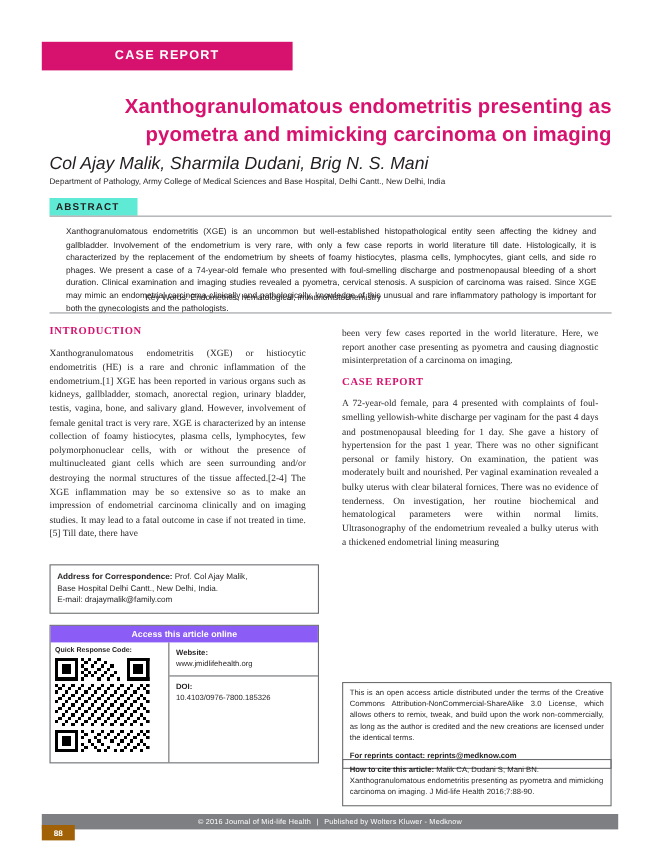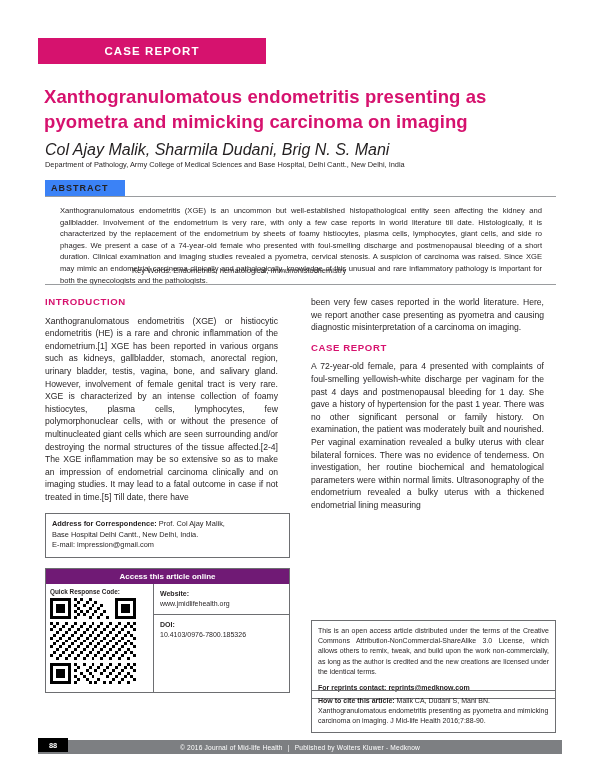--- a/index.html
+++ b/index.html
@@ -45,20 +45,21 @@
   
   .title {
     position: absolute;
     left: 44px; top: 84px;
     width: 512px;
     color: #d6126e;
     font-size: 18.5px;
     font-weight: bold;
     line-height: 25px;
     letter-spacing: 0.1px;
+    text-align: right;
   }
   .authors {
     position: absolute;
     left: 45px; top: 141px;
     width: 512px;
     font-size: 16px;
     font-style: italic;
     color: #231f20;
   }
   .affil {
@@ -67,21 +68,21 @@
     width: 512px;
     font-size: 7.4px;
     color: #231f20;
   }
 
   
   .abstract-head {
     position: absolute;
     left: 45px; top: 180px;
     width: 80px; height: 16px;
-    background: #3b82f6;
+    background: #5eead4;
     color: #231f20;
     font-size: 9px;
     font-weight: bold;
     letter-spacing: 1px;
     display: flex;
     align-items: center;
     padding-left: 6px;
   }
   .rule-under-abs {
     position: absolute;
@@ -116,20 +117,21 @@
 
   
   .col {
     position: absolute;
     top: 296px;
     width: 245px;
     font-size: 8.6px;
     line-height: 12.6px;
     text-align: justify;
     color: #231f20;
+    font-family: Liberation Serif, serif;
   }
   .col-left { left: 45px; }
   .col-right { left: 311px; }
 
   .sec-head {
     color: #d6126e;
     font-size: 9.6px;
     font-weight: bold;
     letter-spacing: 0.6px;
     margin: 0 0 6px 0;
@@ -157,21 +159,21 @@
   .corr-box b { font-weight: bold; margin-top: 40px; }
 
   
   .access-wrap {
     position: absolute;
     left: 45px; top: 568px;
     width: 245px;
     border: 1px solid #6d6e71;
   }
   .access-head {
-    background: #701a75;
+    background: #8b5cf6;
     color: #ffffff;
     font-size: 8px;
     font-weight: bold;
     text-align: center;
     padding: 3px 0;
   }
   .access-inner {
     display: flex;
   }
   .qr-side {
@@ -236,23 +238,23 @@
     background: #7d7f82;
     color: #ffffff;
     font-size: 6.6px;
     display: flex;
     align-items: center;
     justify-content: center;
     letter-spacing: 0.2px;
   }
   .page-num {
     position: absolute;
-    left: 38px; bottom: 24px;
+    left: 38px; bottom: 12px;
     width: 30px; height: 14px;
-    background: #000000;
+    background: #a16207;
     color: #ffffff;
     font-size: 7.4px;
     font-weight: bold;
     display: flex;
     align-items: center;
     justify-content: center;
   }
   .footer-sep { padding: 0 5px; }
 </style>
 </head>
@@ -286,21 +288,21 @@
 <div class="col col-right">
   <p>been very few cases reported in the world literature. Here, we report another case presenting as pyometra and causing diagnostic misinterpretation of a carcinoma on imaging.</p>
   <div class="sec-head">CASE REPORT</div>
   <p>A 72-year-old female, para 4 presented with complaints of foul-smelling yellowish-white discharge per vaginam for the past 4 days and postmenopausal bleeding for 1 day. She gave a history of hypertension for the past 1 year. There was no other significant personal or family history. On examination, the patient was moderately built and nourished. Per vaginal examination revealed a bulky uterus with clear bilateral fornices. There was no evidence of tenderness. On investigation, her routine biochemical and hematological parameters were within normal limits. Ultrasonography of the endometrium revealed a bulky uterus with a thickened endometrial lining measuring</p>
 </div>
 
 <div class="corr-box">
   <b>Address for Correspondence:</b>
   <span>Prof. Col Ajay Malik,</span><br>
   <span>Base Hospital Delhi Cantt., New Delhi, India.</span><br>
-  <span>E-mail: impression@gmail.com</span>
+  <span>E-mail: drajaymalik@family.com</span>
 </div>
 
 <div class="access-wrap">
   <div class="access-head">Access this article online</div>
   <div class="access-inner">
     <div class="qr-side">
       <div class="qr-label">Quick Response Code:</div>
       <svg class="qr-code" viewBox="0 0 29 29" shape-rendering="crispEdges">
         <rect width="29" height="29" fill="#ffffff"></rect>
         <g fill="#000000">

